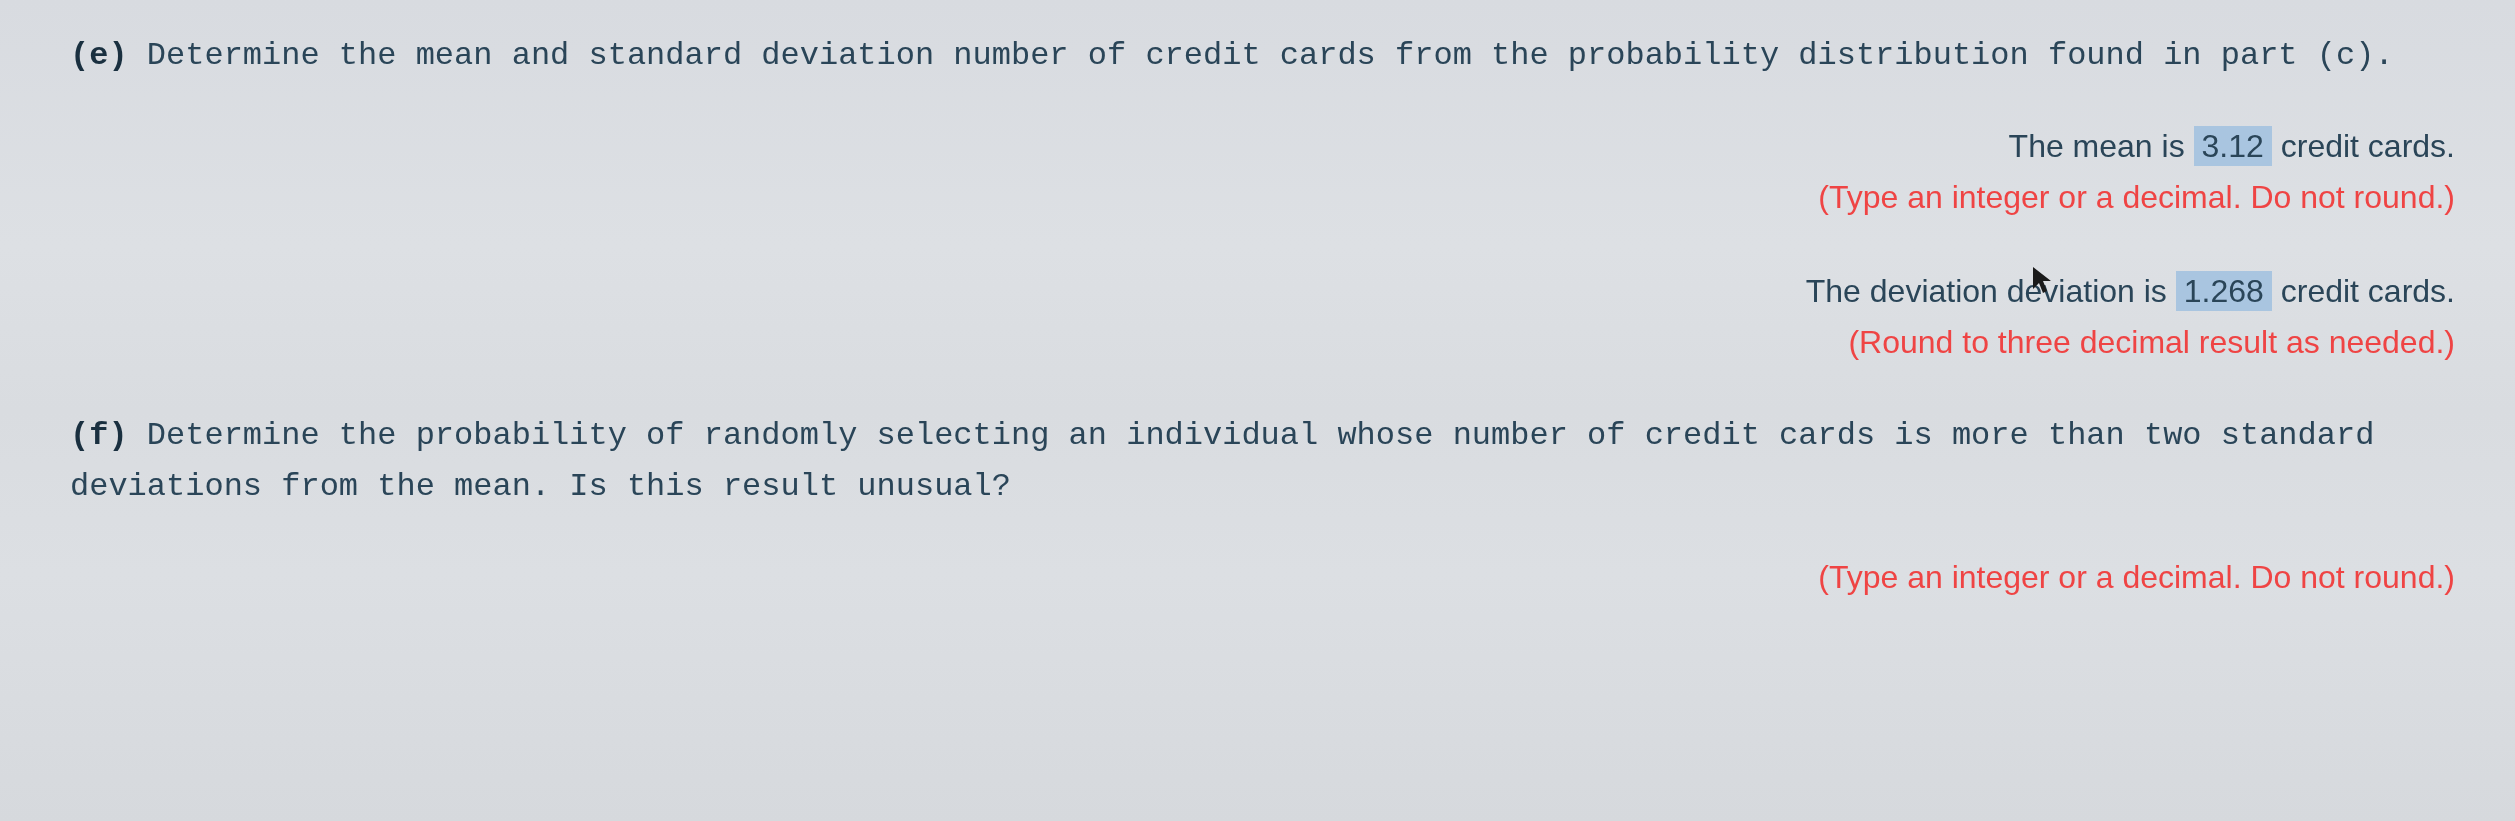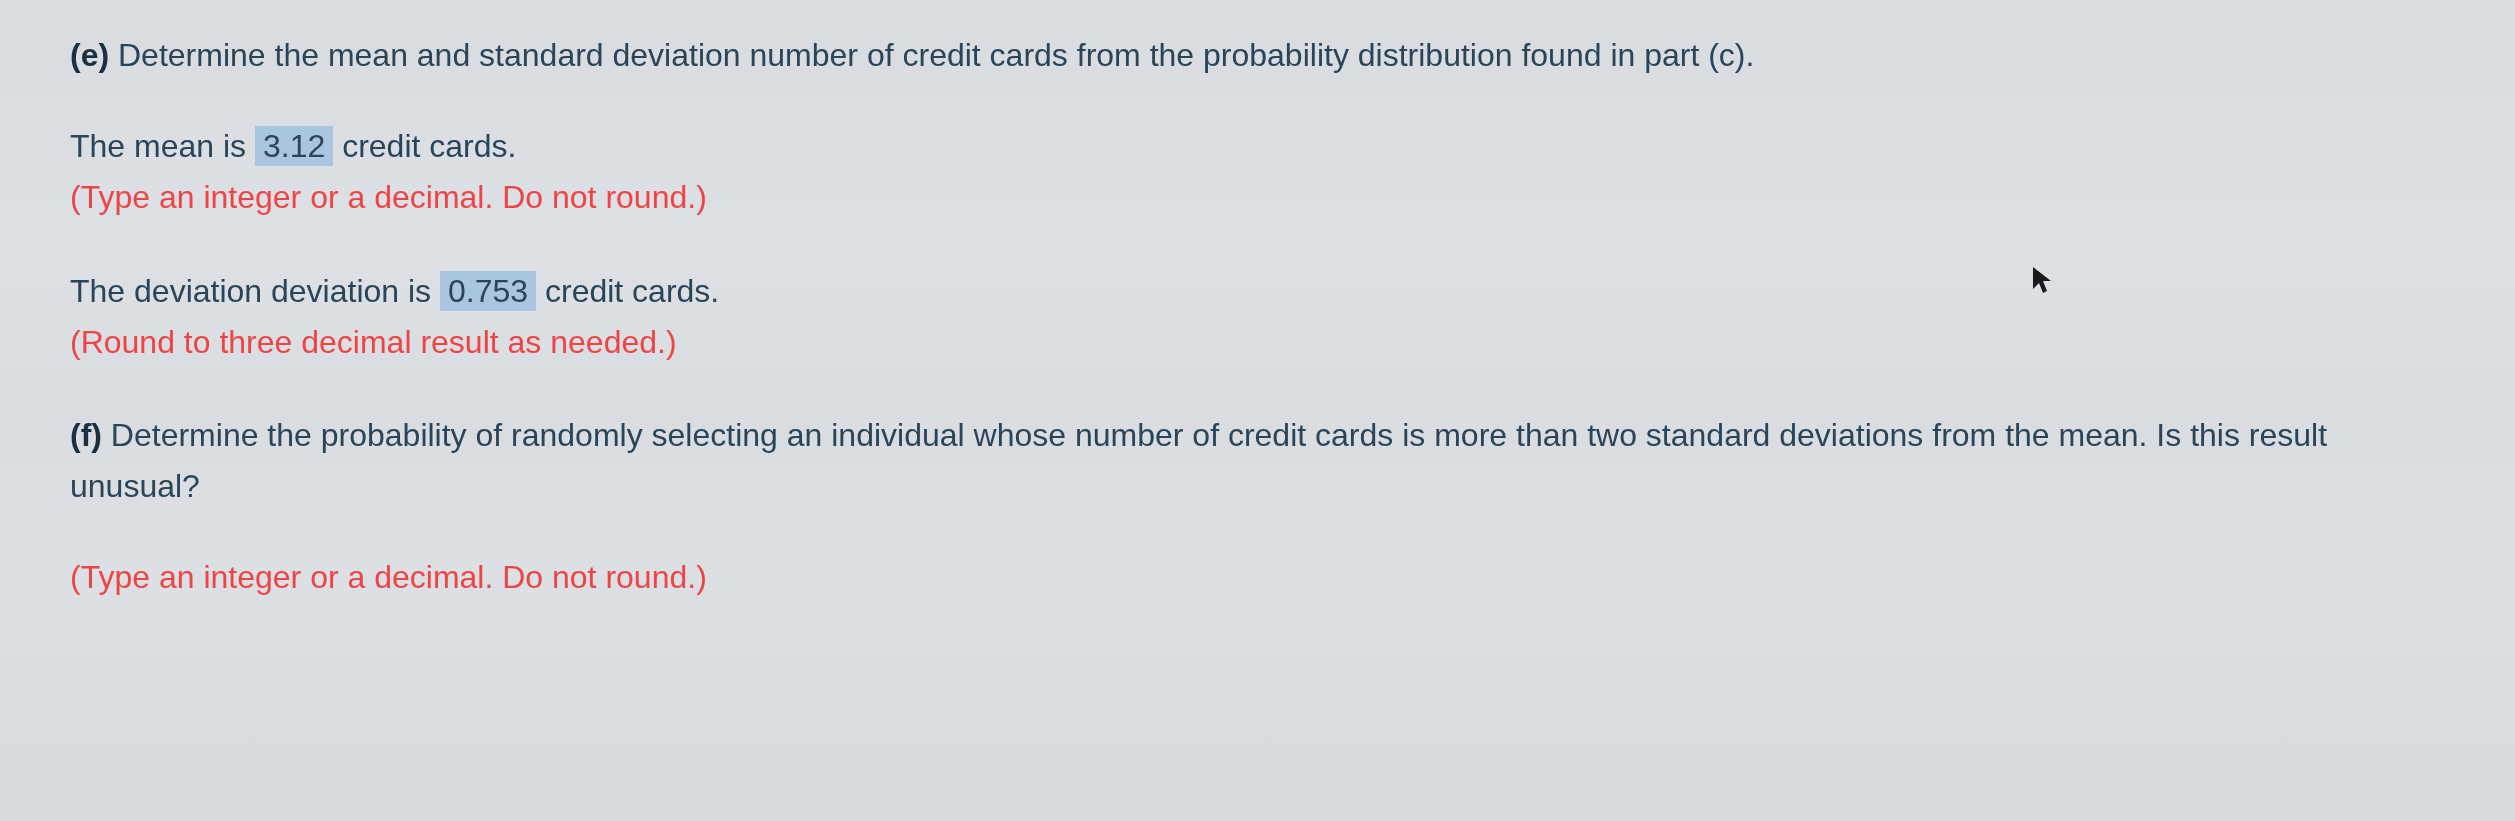--- a/index.html
+++ b/index.html
@@ -48,23 +48,25 @@
       top: 265px;
       width: 24px;
       height: 30px;
       pointer-events: none;
     }
     .cursor-icon svg {
       fill: #1a1a1a;
     }
     .question-block {
       margin-bottom: 40px;
+      font-family: Liberation Mono, monospace;
     }
     .answer-block {
       margin-bottom: 42px;
+      text-align: right;
     }
   </style>
 </head>
 <body>
 
 <div class="question-block">
   <span class="text-line">
     <span class="bold-part">(e)</span>
     <span>Determine the mean and standard deviation number of credit cards from the probability distribution found in part (c).</span>
   </span>
@@ -72,21 +74,21 @@
 
 <div class="answer-block">
   <div class="text-line">
     <span>The mean is </span><span class="answer-value">3.12</span><span> credit cards.</span>
   </div>
   <div class="hint-text">(Type an integer or a decimal. Do not round.)</div>
 </div>
 
 <div class="answer-block">
   <div class="text-line">
-    <span>The deviation deviation is </span><span class="answer-value">0.753</span><span> credit cards.</span>
+    <span>The deviation deviation is </span><span class="answer-value">1.268</span><span> credit cards.</span>
   </div>
   <div class="hint-text">(Round to three decimal result as needed.)</div>
 </div>
 
 <div class="question-block">
   <span class="text-line">
     <span class="bold-part">(f)</span>
     <span>Determine the probability of randomly selecting an individual whose number of credit cards is more than two standard deviations from the mean. Is this result unusual?</span>
   </span>
 </div>

